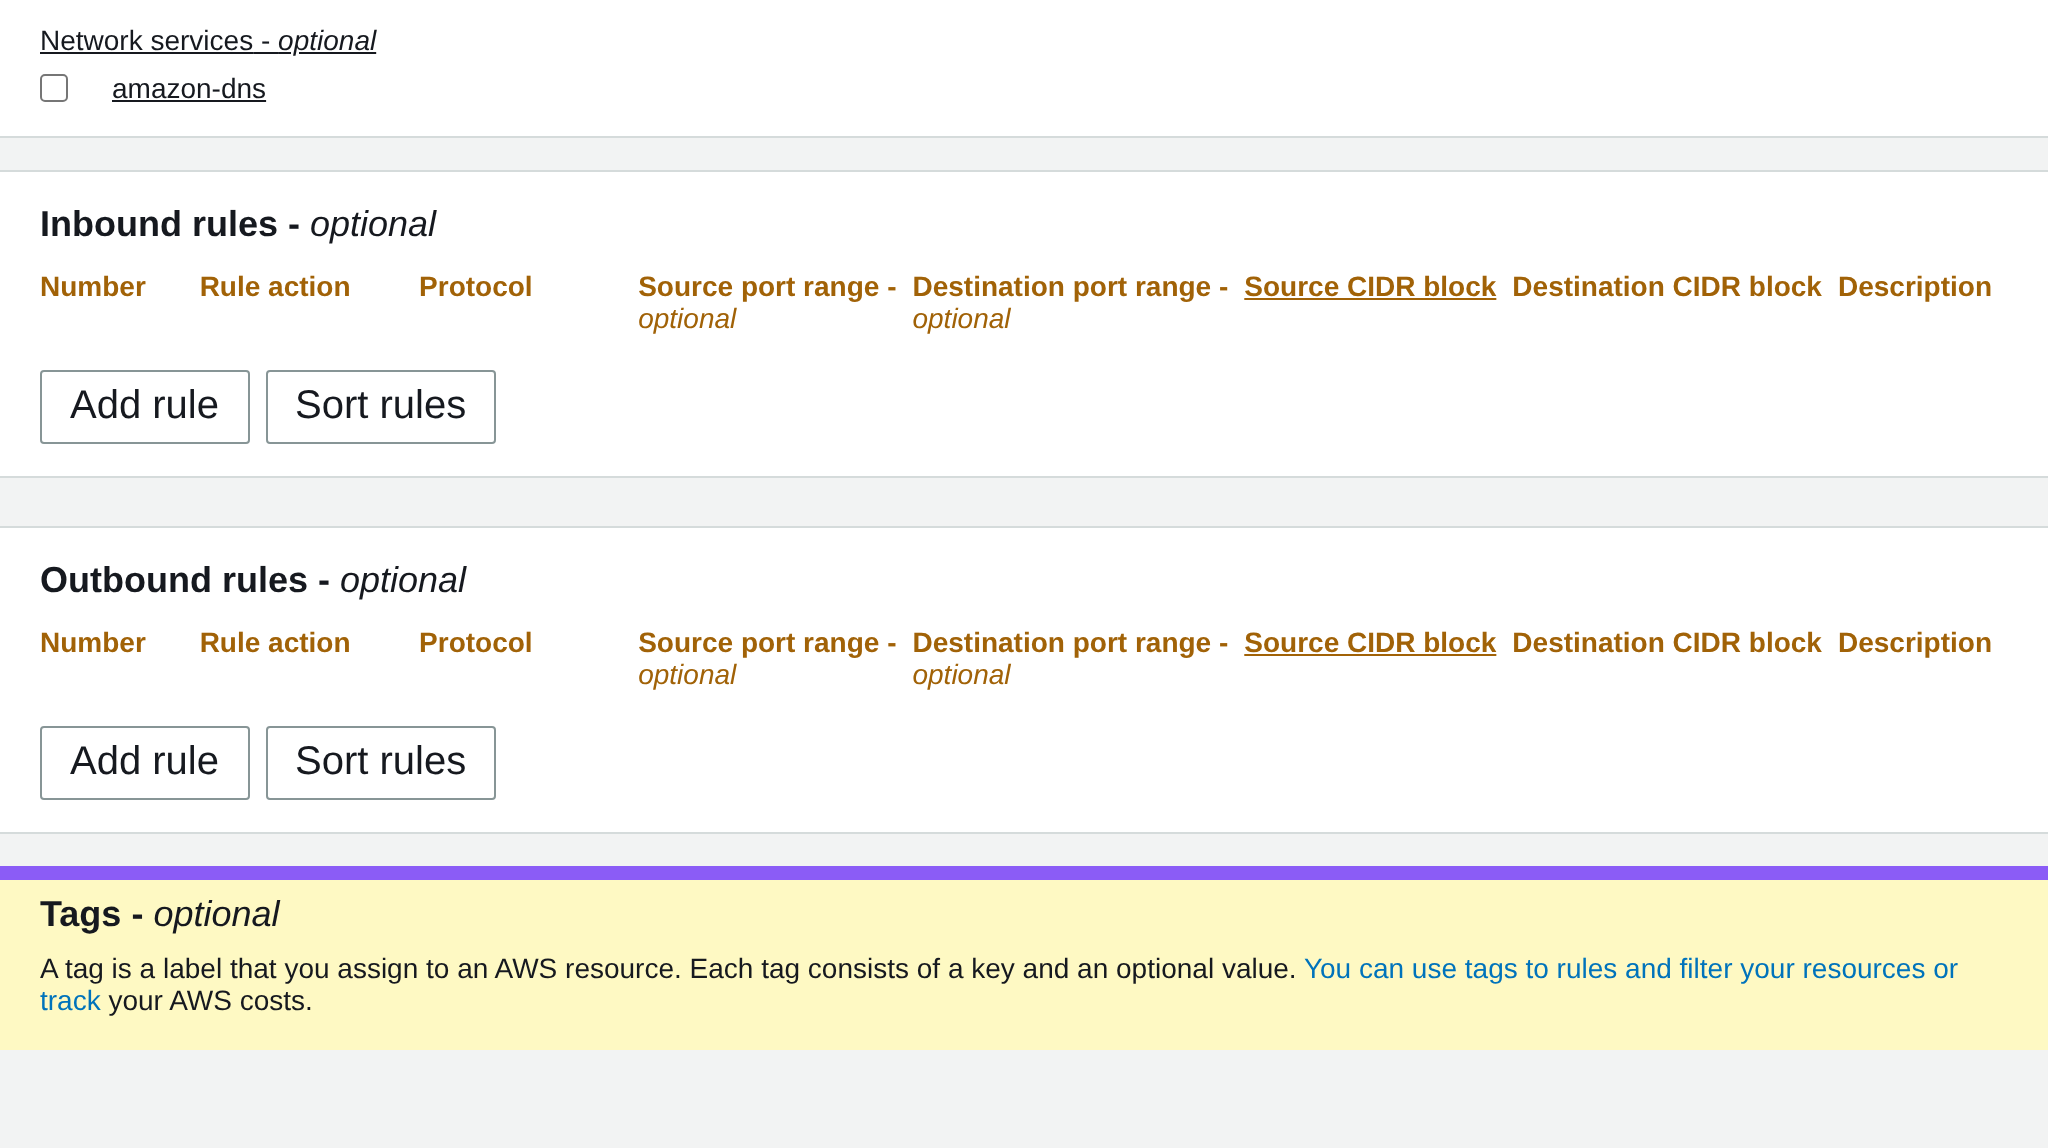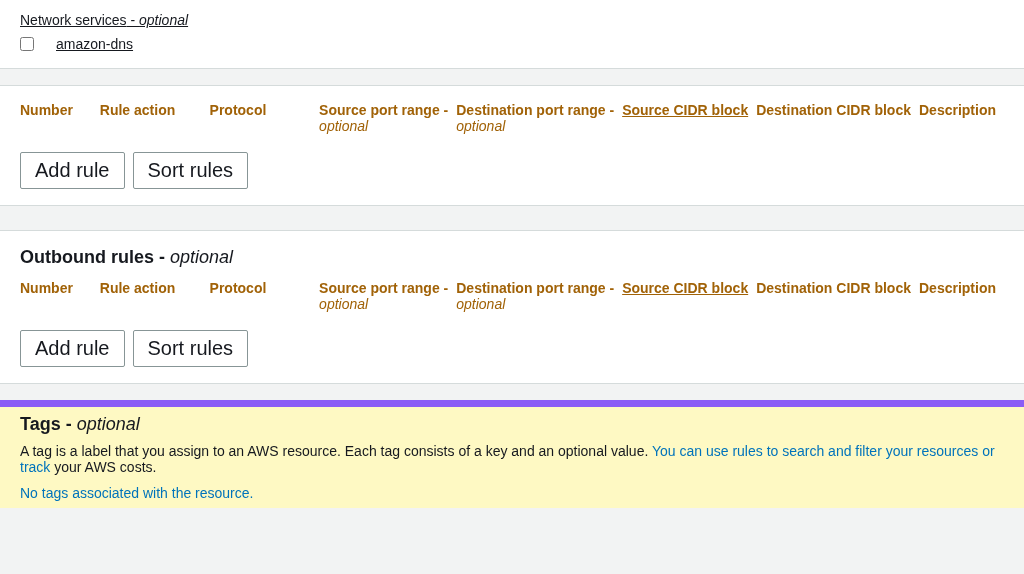--- a/index.html
+++ b/index.html
@@ -134,20 +134,23 @@
   </div>
   <div class="checkbox-row">
     <input type="checkbox" style="">
     <label>amazon-dns</label>
   </div>
 </div>
 
 <div class="divider"></div>
 
 <div class="rules-section">
+  <div class="section-title">
+    <span>Inbound rules</span> - <em>optional</em>
+  </div>
   <table class="rules-table">
     <thead>
       <tr>
         <th class="col-number">Number</th>
         <th class="col-action">Rule action</th>
         <th class="col-protocol">Protocol</th>
         <th class="col-source-port">
           <span>Source port range -</span><br>
           <em>optional</em>
         </th>
@@ -202,17 +205,16 @@
 </div>
 
 <div class="divider"></div>
 
 <div class="tags-section">
   <div class="tags-title">
     <span>Tags</span> - <em>optional</em>
   </div>
   <div class="tags-description">
     <span>A tag is a label that you assign to an AWS resource. Each tag consists of a key and an optional value.</span>
-    <a href="#"> <span>You can use rules to search and filter your resources or</span> <span>track</span></a>
+    <a href="#"> <span>You can use tags to rules and filter your resources or</span> <span>track</span></a>
     <span>your AWS costs.</span>
   </div>
-  <div class="no-tags">No tags associated with the resource.</div>
 </div>
 
 </body></html>

